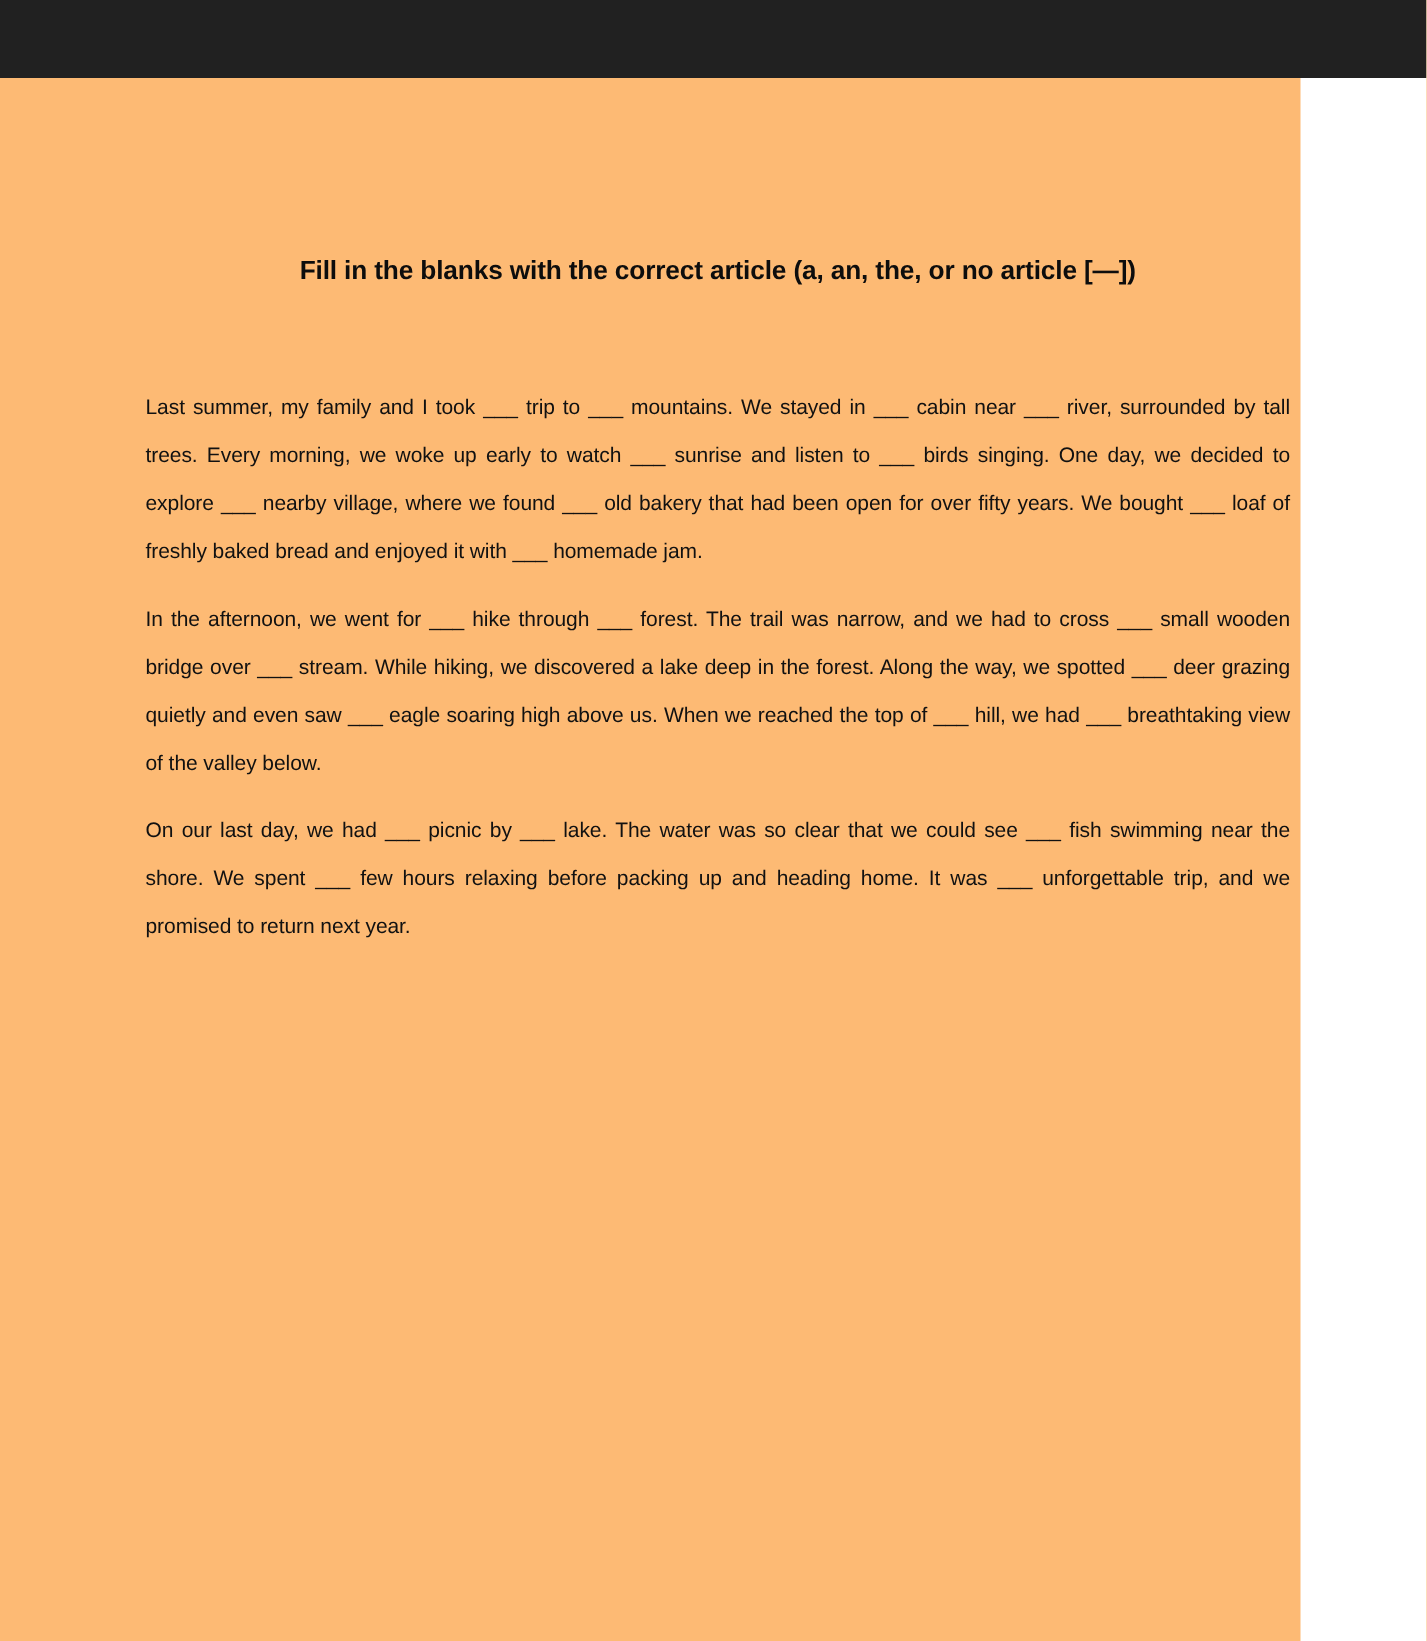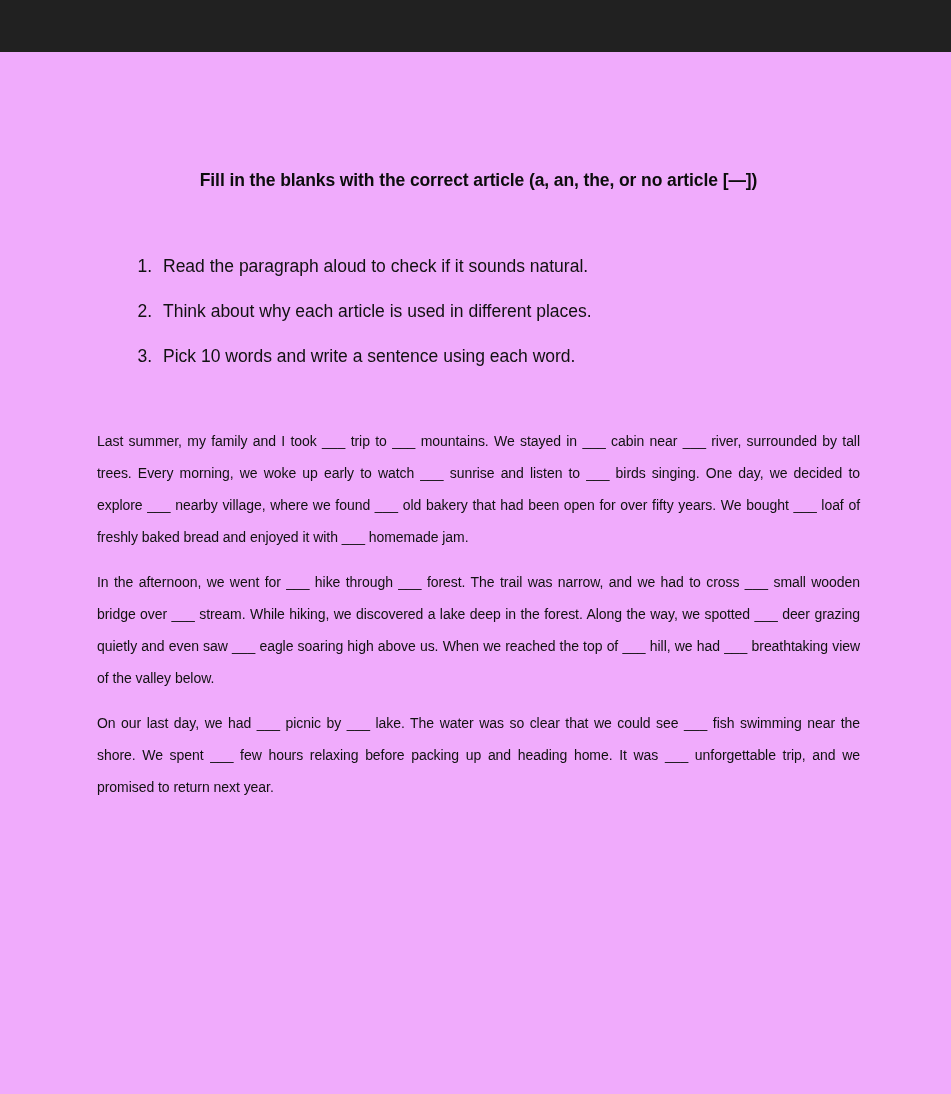--- a/index.html
+++ b/index.html
@@ -14,23 +14,23 @@
     color: #111111;
     overflow: hidden;
   }
   .top-bar {
     width: 951px;
     height: 52px;
     background: #212121;
   }
   .page {
     position: relative;
-    width: 951px;
+    width: 867px;
     height: 1042px;
-    background: #f0abfc;
+    background: #fdba74;
     box-sizing: border-box;
   }
   .content {
     position: absolute;
     left: 97px;
     top: 116px;
     width: 763px;
   }
   .doc-title {
     font-size: 17.5px;
@@ -84,25 +84,20 @@
 <body>
 
 <div class="top-bar"></div>
 
 <div class="page">
   <div class="content">
 
     <h1 class="doc-title">Fill in the blanks with the correct article (a, an, the, or no article [—])</h1>
 
 
-    <ol class="instructions-list">
-      <li>Read the paragraph aloud to check if it sounds natural.</li>
-      <li>Think about why each article is used in different places.</li>
-      <li>Pick 10 words and write a sentence using each word.</li>
-    </ol>
 
     <div class="passage">
       <p>Last summer, my family and I took ___ trip to ___ mountains. We stayed in ___ cabin near ___ river, surrounded by tall trees. Every morning, we woke up early to watch ___ sunrise and listen to ___ birds singing. One day, we decided to explore ___ nearby village, where we found ___ old bakery that had been open for over fifty years. We bought ___ loaf of freshly baked bread and enjoyed it with ___ homemade jam.</p>
       <p>In the afternoon, we went for ___ hike through ___ forest. The trail was narrow, and we had to cross ___ small wooden bridge over ___ stream. While hiking, we discovered a lake deep in the forest. Along the way, we spotted ___ deer grazing quietly and even saw ___ eagle soaring high above us. When we reached the top of ___ hill, we had ___ breathtaking view of the valley below.</p>
       <p>On our last day, we had ___ picnic by ___ lake. The water was so clear that we could see ___ fish swimming near the shore. We spent ___ few hours relaxing before packing up and heading home. It was ___ unforgettable trip, and we promised to return next year.</p>
     </div>
 
   </div>
 </div>
 

